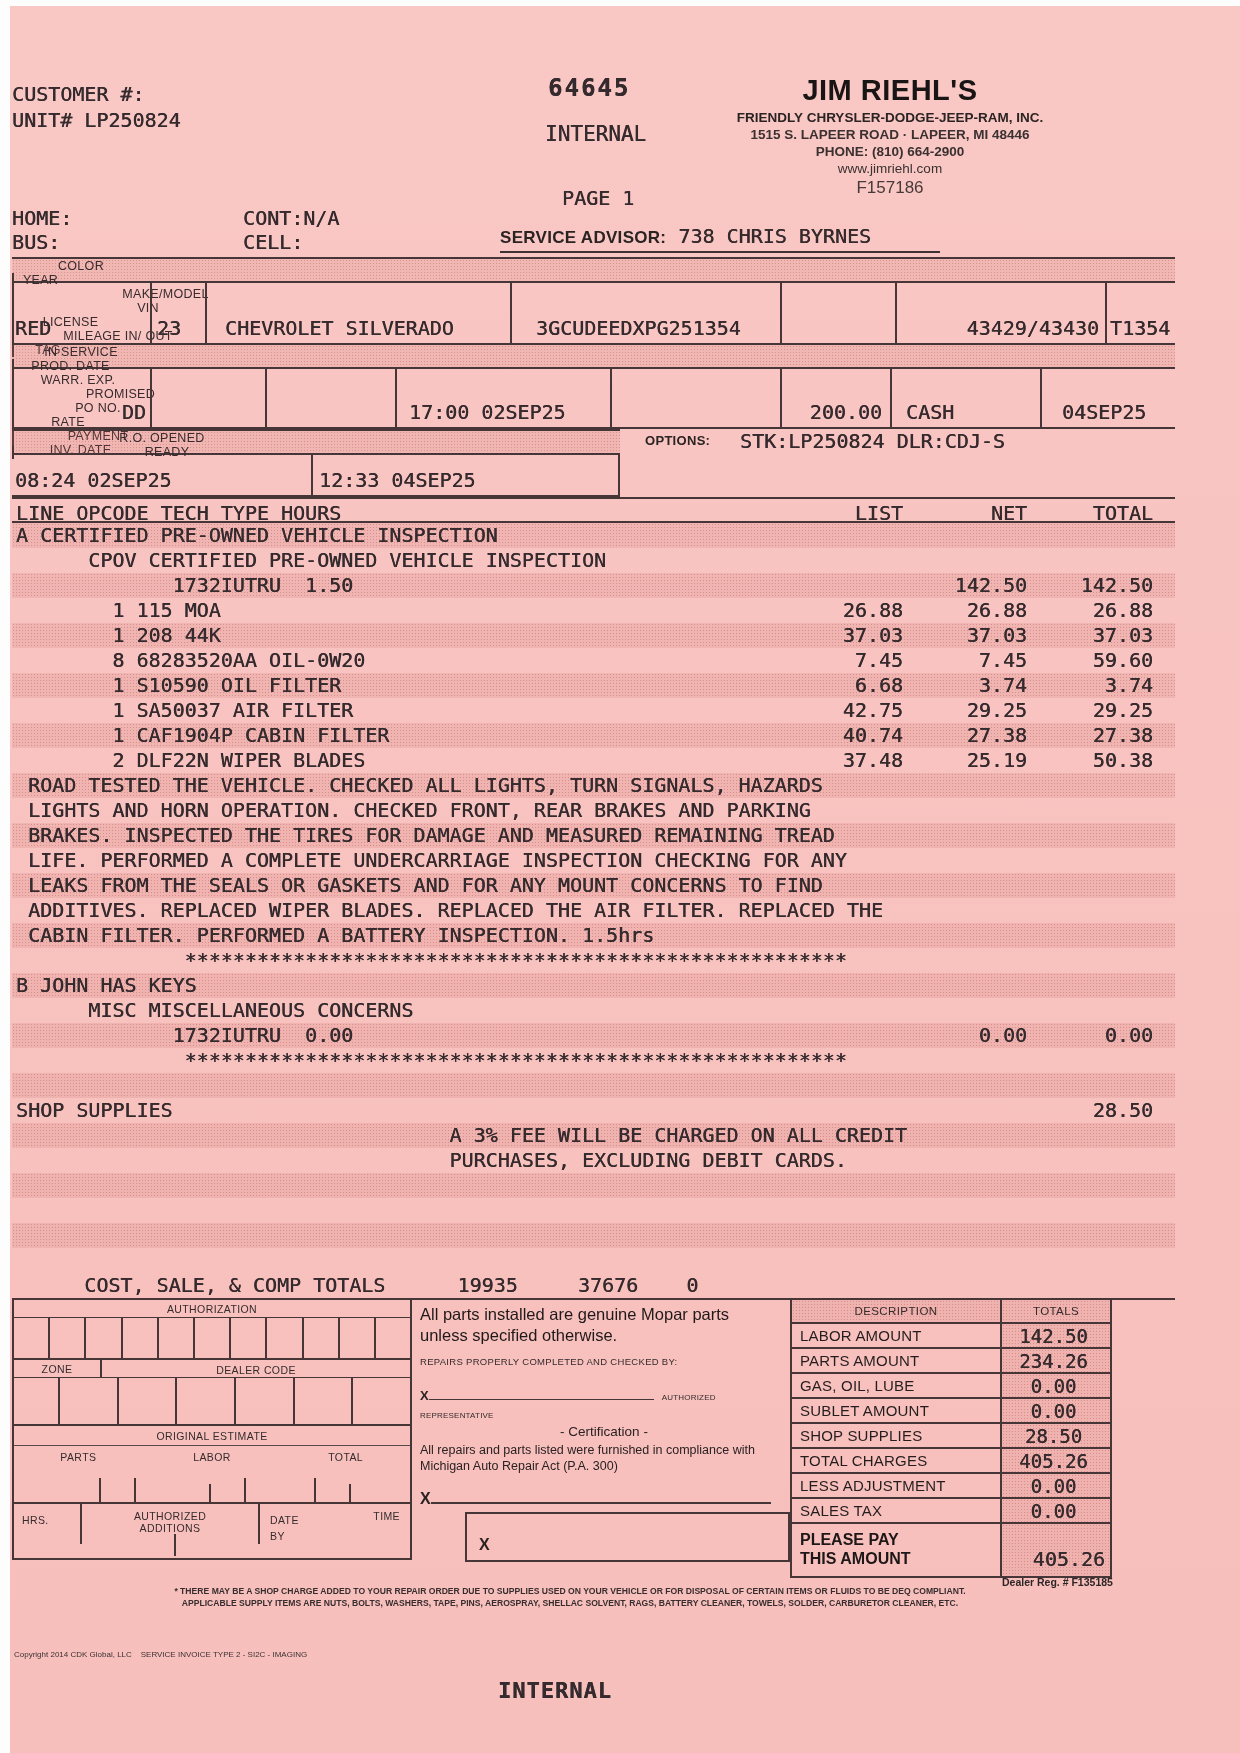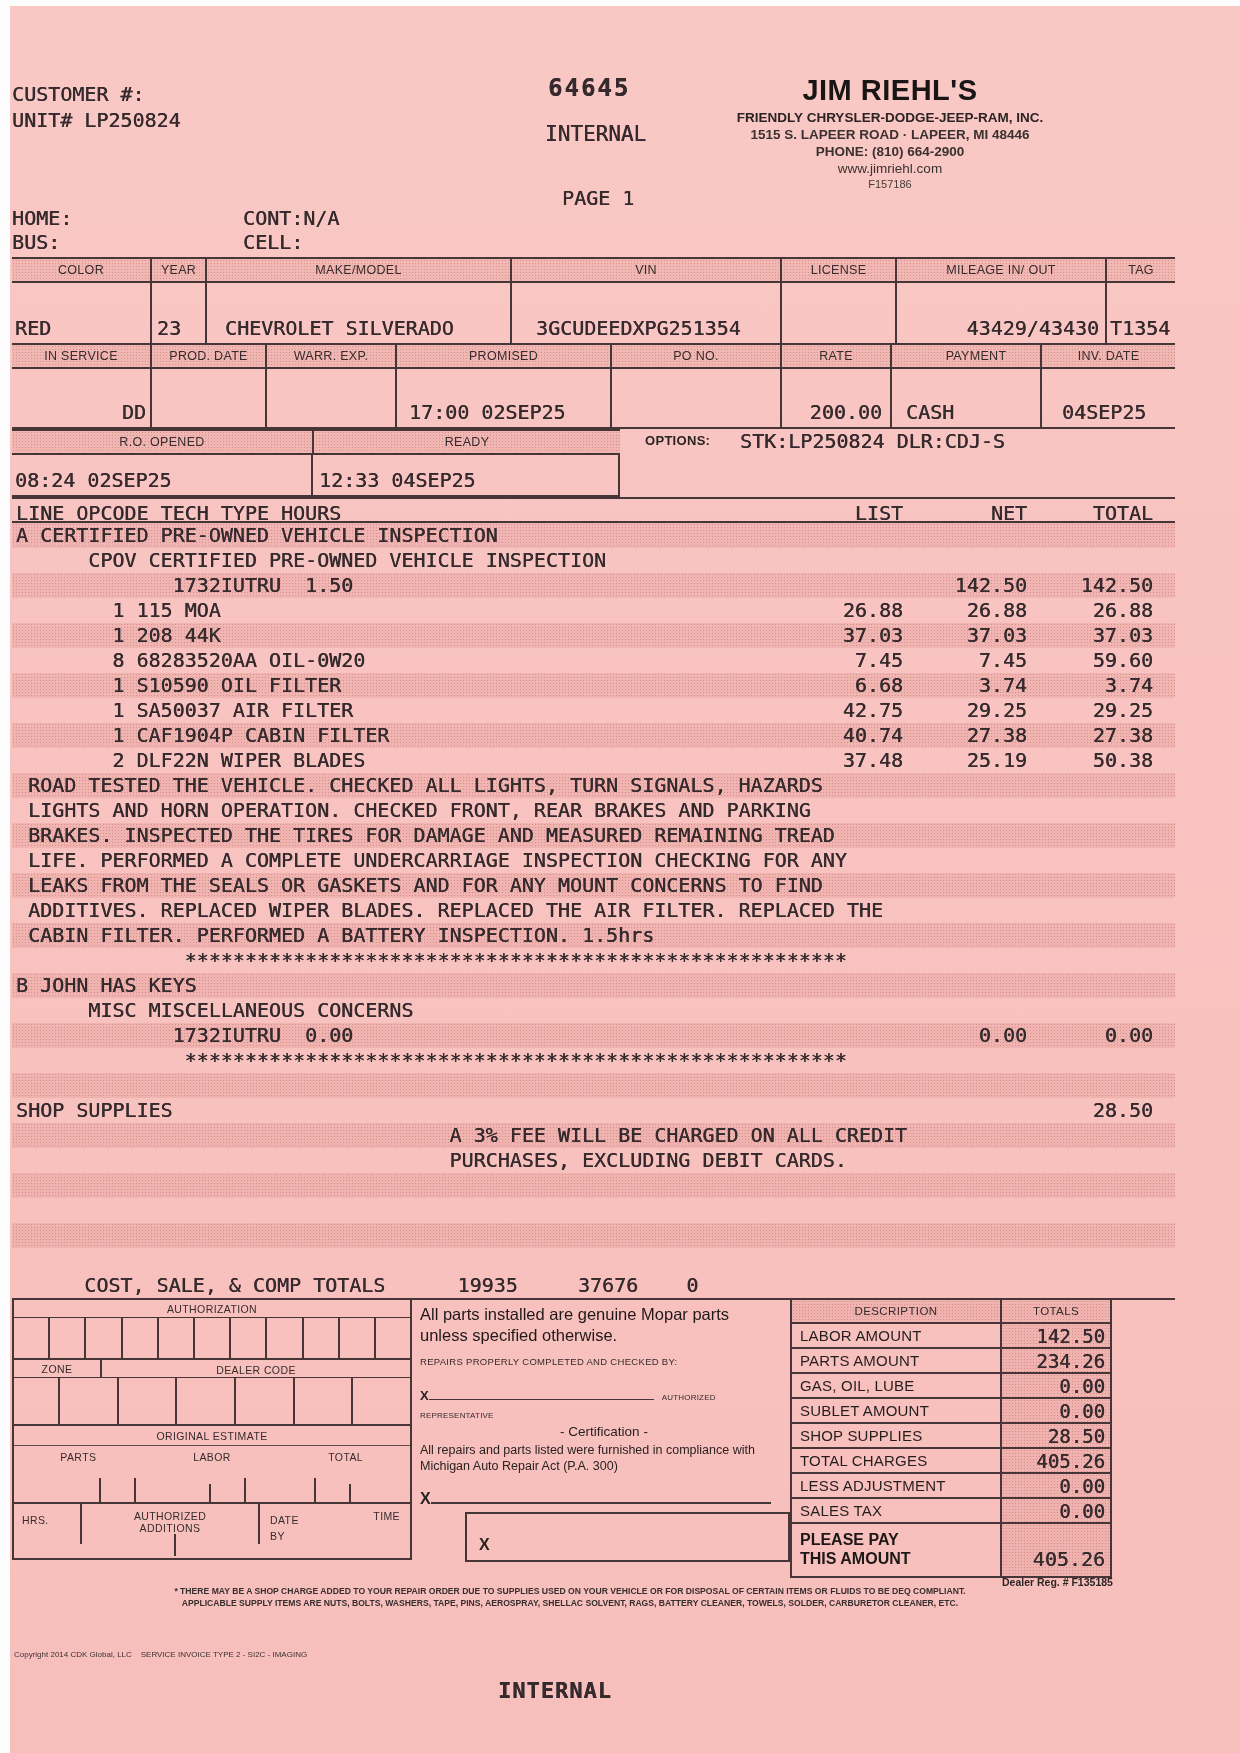--- a/index.html
+++ b/index.html
@@ -7,29 +7,29 @@
   body { position:relative; background:#fff; overflow:hidden; }
   .page { position:absolute; left:0; top:0; width:1240px; height:1753px;
           background:linear-gradient(180deg,#f9c8c5 0%,#f8c3c0 40%,#f7bfbc 100%); }
   .edge-left { position:absolute; left:0; top:0; width:10px; height:1753px; background:#fdfdfd; z-index:5; }
   .edge-top  { position:absolute; left:0; top:0; width:1240px; height:6px; background:#fdfdfd; z-index:5; }
   .mono { font-family:"DejaVu Sans Mono", monospace; color:#352a2d; text-shadow:0.35px 0 0 currentColor; }
   .sans { font-family:"Liberation Sans", sans-serif; color:#2a2322; }
   .abs { position:absolute; }
   .shade { background-color:rgba(201,104,102,0.16);
            background-image:radial-gradient(rgba(158,58,58,0.30) 0.6px, rgba(0,0,0,0) 0.75px);
-           background-size:3px 3px; }
+           background-size:3px 3px;flex-direction:column; }
   
   .h-mono20 { font-size:20px; line-height:24px; white-space:pre; }
   .ro-num { font-size:24px; font-weight:bold; letter-spacing:2px; }
   .dealer { left:688px; top:74px; width:404px; text-align:center; }
   .dealer .name { font-size:29px; font-weight:bold; letter-spacing:0.5px; color:#191515; }
   .dealer .sub  { font-size:13.5px; font-weight:bold; margin-top:3px; }
   .dealer .ln   { font-size:13.5px; font-weight:bold; color:#3a3130; margin-top:2px; }
-  .dealer .frm  { font-size:11px; font-weight:normal; color:#453a39; margin-top:2px; }
+  .dealer .frm  { font-size:17px; font-weight:normal; color:#453a39; margin-top:2px; }
   .advisor-wrap { left:500px; top:224px; width:440px; border-bottom:2px solid #3e3234; padding-bottom:3px; white-space:nowrap; }
   .advisor-wrap .lbl { font-size:17px; font-weight:bold; letter-spacing:0.3px; }
   .advisor-wrap .val { font-size:20px; margin-left:12px; }
   
   .vrow { position:absolute; left:12px; width:1163px; display:flex; }
   .vhdr { height:26px; border-top:2px solid #463638; border-bottom:2px solid #463638; }
   .vhdr .cell { font-size:12.5px; letter-spacing:0.3px; color:#372b2d; display:flex; align-items:center; justify-content:center; height:100%; }
   .vval { align-items:flex-end; }
   .vval .cell { font-size:20px; display:flex; align-items:flex-end; padding-bottom:3px; height:100%; white-space:nowrap; overflow:visible; }
   .cell + .cell { border-left:2px solid #463638; }
@@ -110,20 +110,23 @@
     <div class="ln">1515 S. LAPEER ROAD  ·  LAPEER, MI 48446</div>
     <div class="ln">PHONE: (810) 664-2900</div>
     <div class="ln" style="font-weight:normal;">www.jimriehl.com</div>
     <div class="frm">F157186</div>
   </div>
 
   <div class="abs mono h-mono20" style="left:12px; top:206px;">HOME:</div>
   <div class="abs mono h-mono20" style="left:243px; top:206px;">CONT:N/A</div>
   <div class="abs mono h-mono20" style="left:12px; top:230px;">BUS:</div>
   <div class="abs mono h-mono20" style="left:243px; top:230px;">CELL:</div>
+  <div class="abs advisor-wrap">
+    <span class="sans lbl">SERVICE ADVISOR:</span><span class="mono val">738 CHRIS BYRNES</span>
+  </div>
 
   <div class="vrow vhdr shade sans" style="top:257px;">
     <div class="cell" style="width:138px;">COLOR</div>
     <div class="cell" style="width:55px;">YEAR</div>
     <div class="cell" style="width:305px;">MAKE/MODEL</div>
     <div class="cell" style="width:270px;">VIN</div>
     <div class="cell" style="width:115px;">LICENSE</div>
     <div class="cell" style="width:210px;">MILEAGE IN/ OUT</div>
     <div class="cell" style="width:70px;">TAG</div>
   </div>

